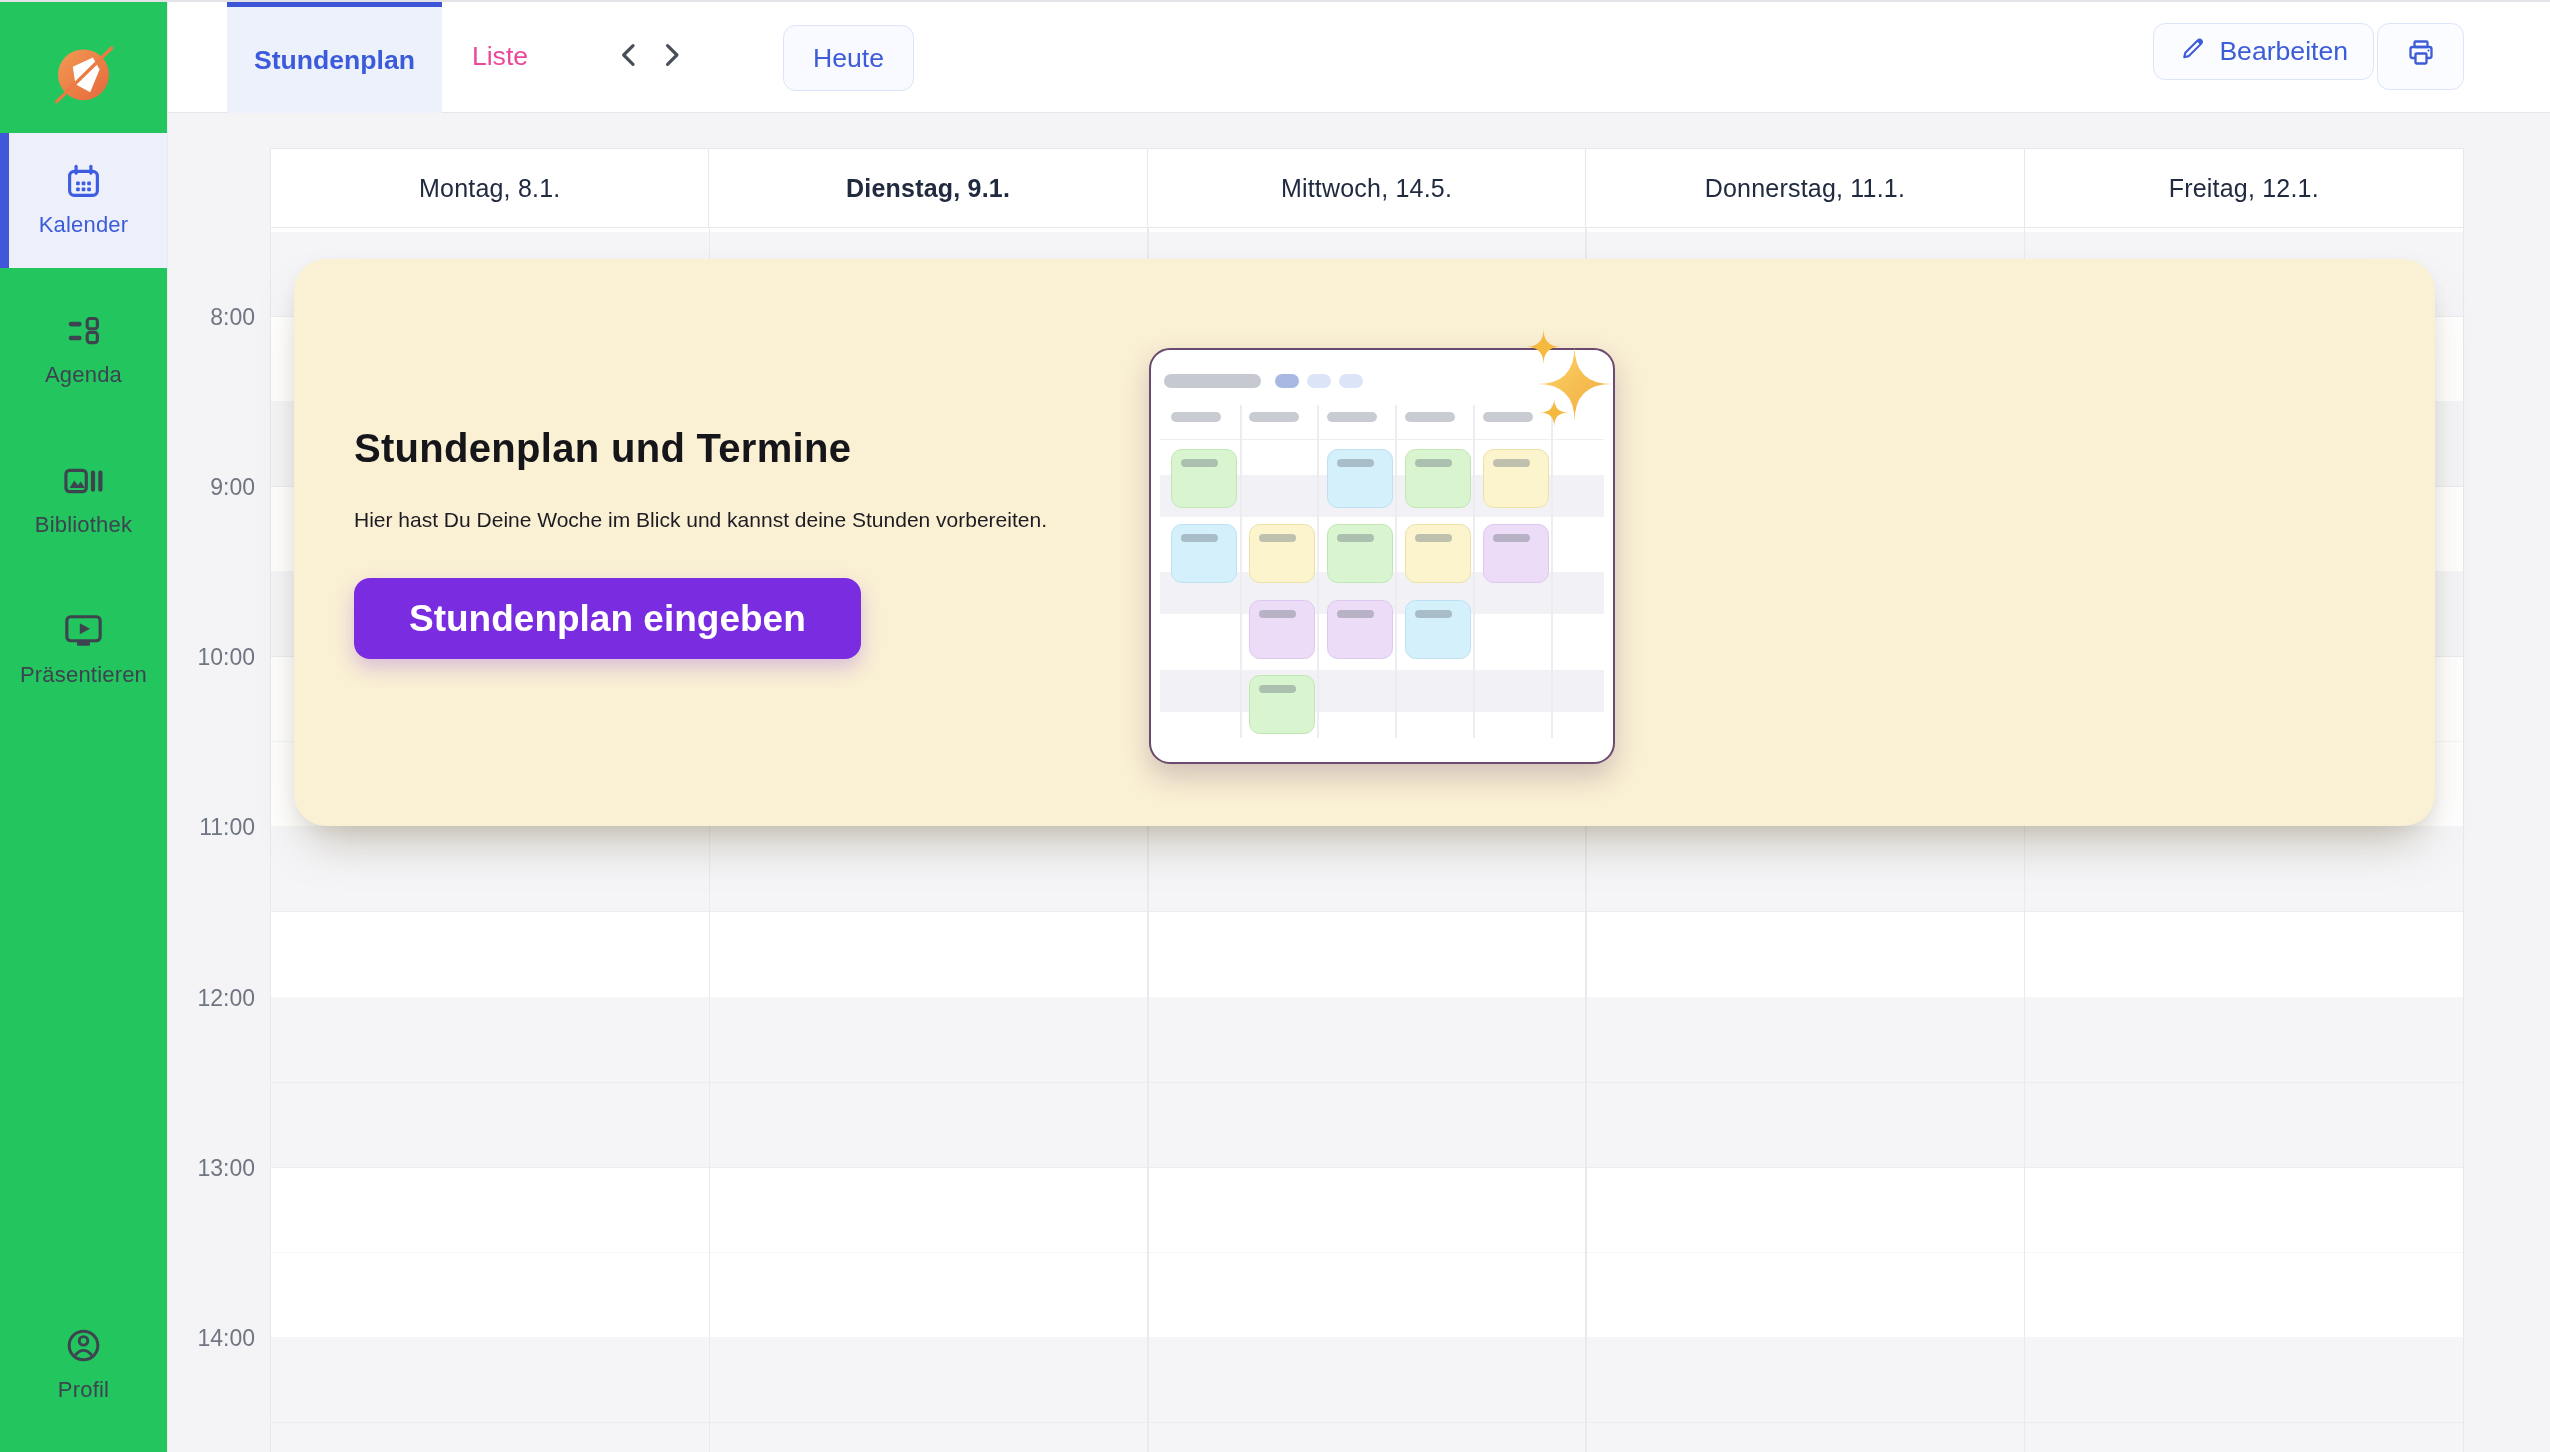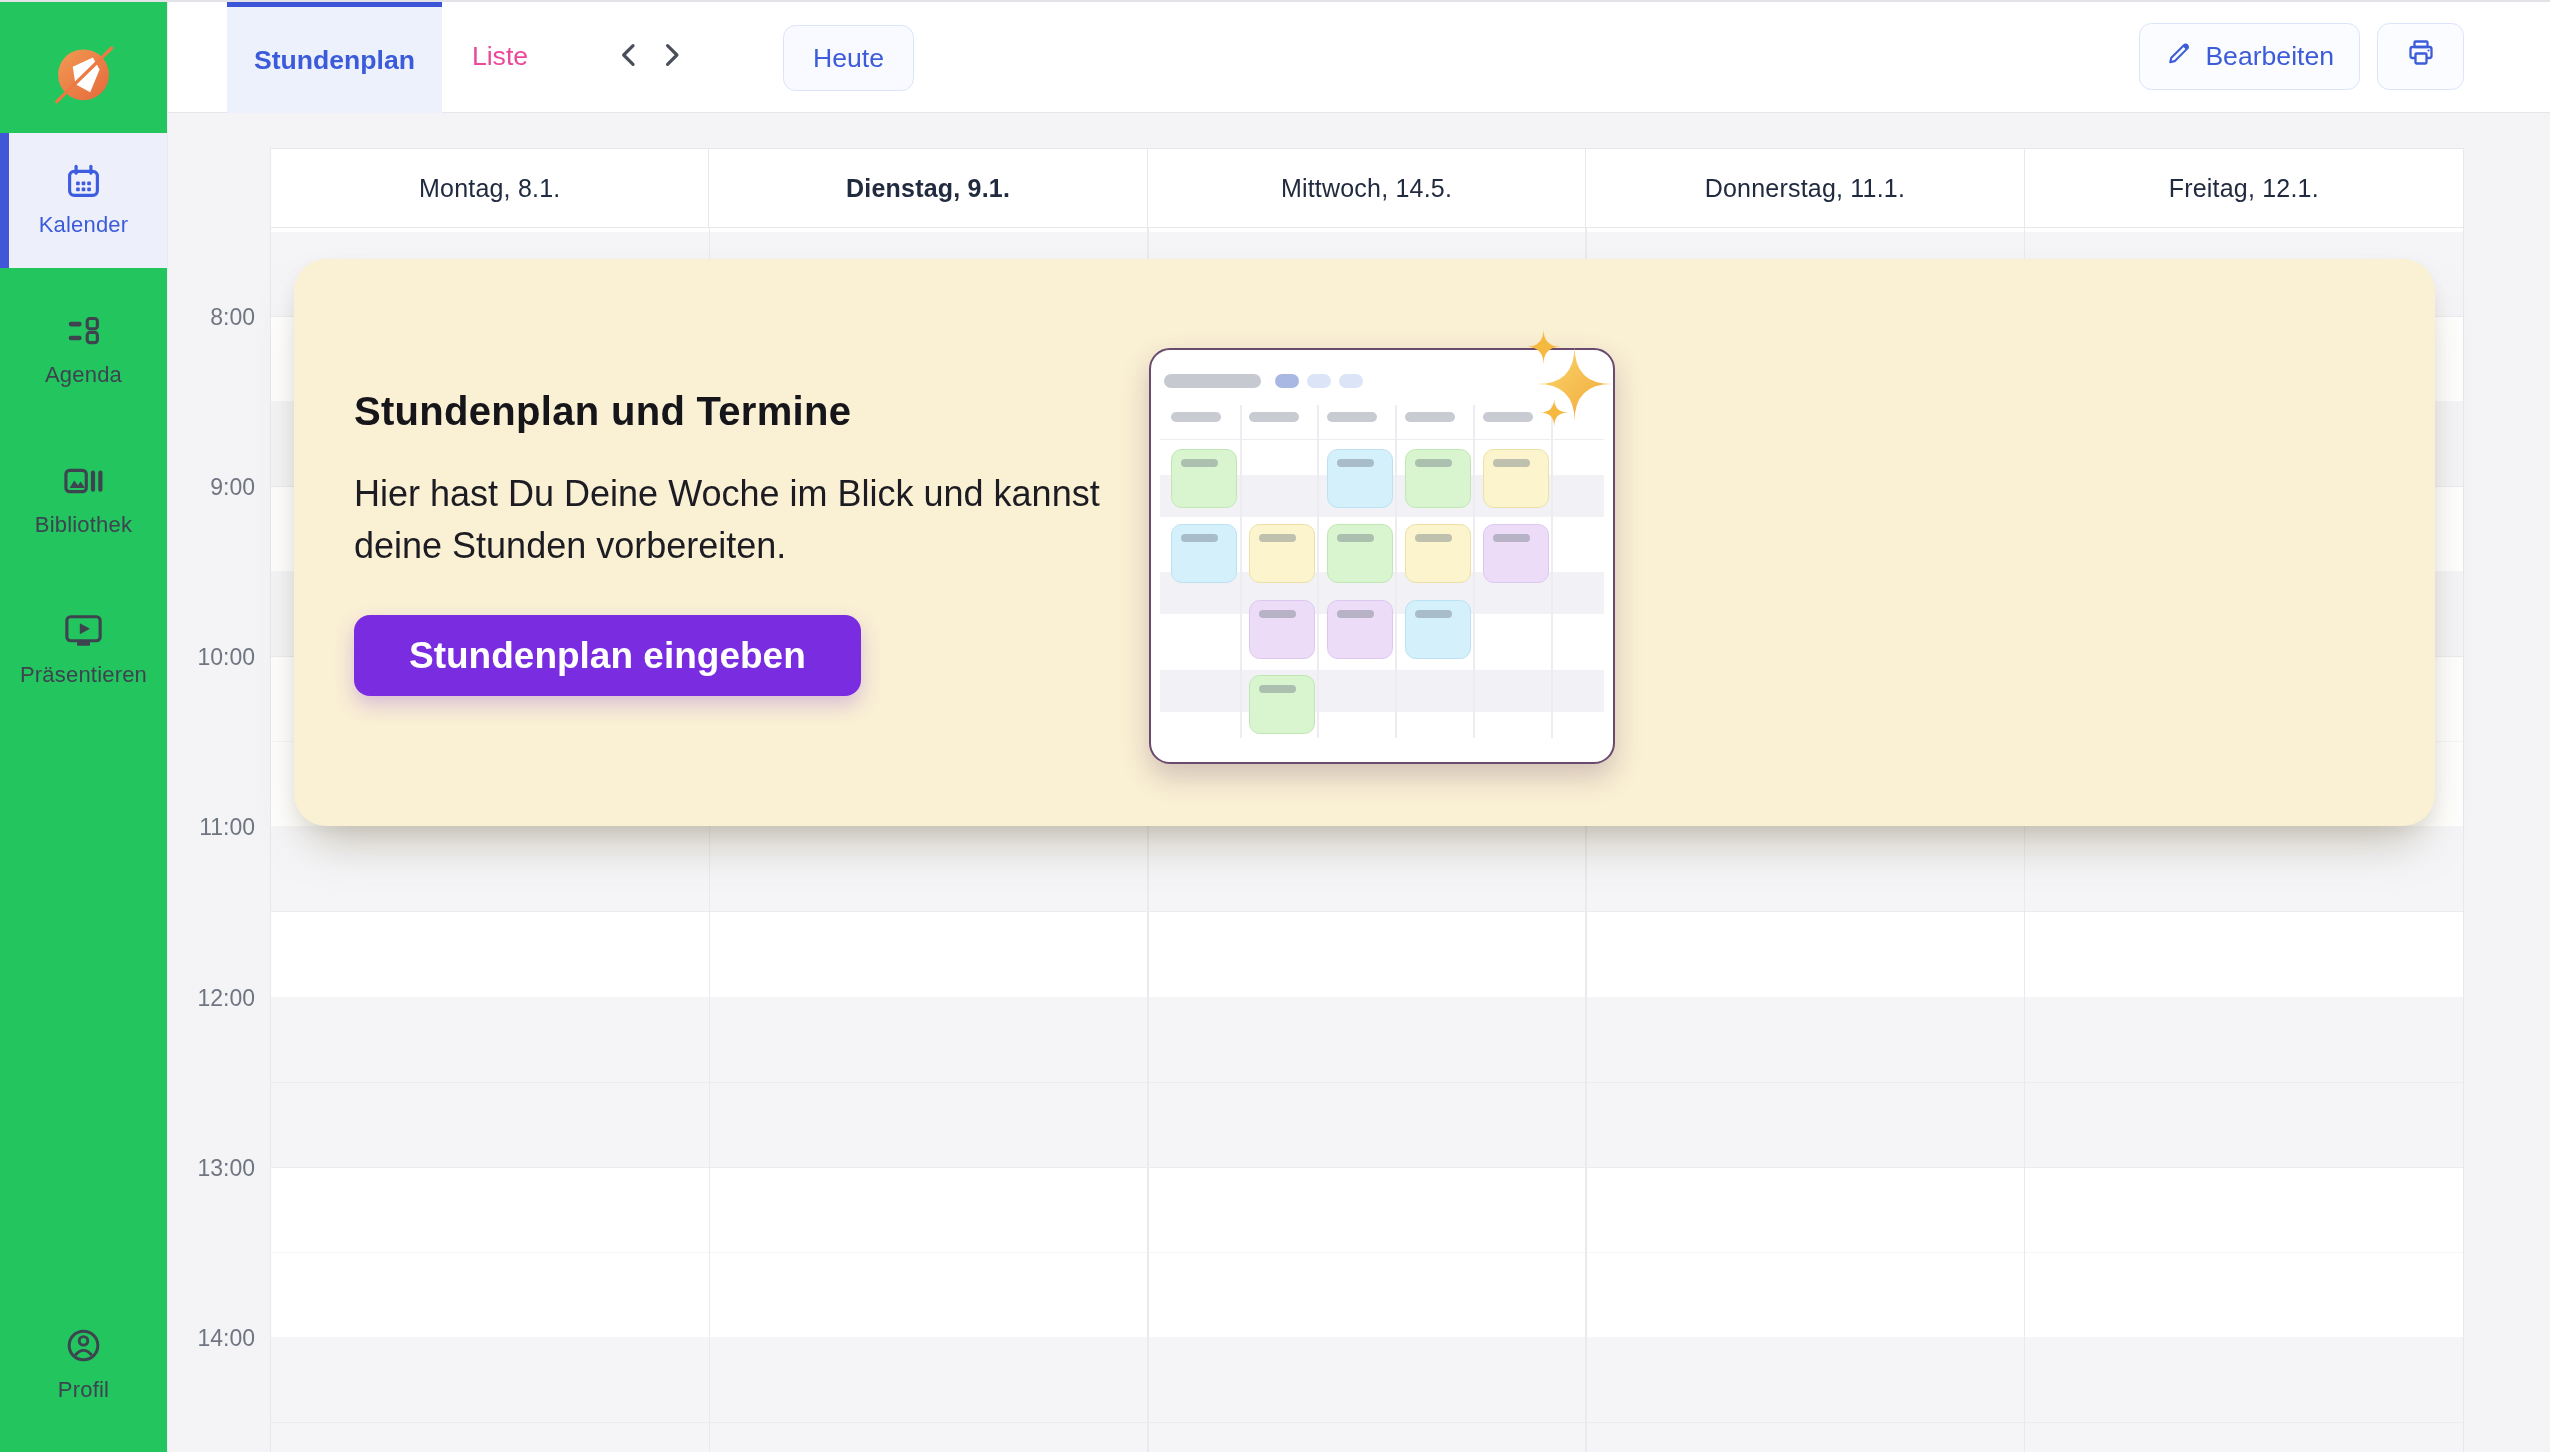--- a/index.html
+++ b/index.html
@@ -50,21 +50,21 @@
     display:flex; align-items:center; justify-content:center;
   }
   .arrow-prev { left:441px; } .arrow-next { left:483px; }
   .btn-light {
     position:absolute; display:flex; align-items:center; justify-content:center; gap:12.4px;
     border:1.8px solid #dce4fa; background:#fbfcff; color:#3d5cd8;
     font-size:26.6px; border-radius:12.4px; cursor:pointer;
     font-family:inherit;
   }
   .btn-heute { left:615px; top:25px; width:131px; height:66px; background:#f8faff; }
-  .btn-edit  { right:190px; top:23px; width:221px; height:67px; }
+  .btn-edit  { right:176px; top:23px; width:221px; height:57px; }
   .btn-print { right:86px;  top:23px; width:87px;  height:67px; }
 
   
   .day-headers {
     position:absolute; left:270px; top:148px; width:2194px; height:80px;
     display:flex; z-index:4; border:1.8px solid #e7e7ec; background:#fff;
   }
   .day-cell {
     flex:1 1 20%; display:flex; align-items:center; justify-content:center;
     background:#ffffff; border-right:1.8px solid #e7e7ec;
@@ -90,21 +90,21 @@
   .col-line { position:absolute; top:0; bottom:0; width:1.8px; background:#e9e9ee; }
 
   
   .banner {
     position:absolute; left:294px; top:259px; width:2141px; height:567px;
     background:#faf0d4; border-radius:32px; z-index:10;
     box-shadow:0 26.6px 49px -16px rgba(95,78,30,0.35), 0 7px 16px rgba(0,0,0,0.05);
     display:flex; flex-direction:column; justify-content:center; padding-left:60px;
   }
   .banner-title { font-size:40px; font-weight:600; color:#15151a; letter-spacing:0.3px; }
-  .banner-body  { font-size:36px; color:#1c1c22; line-height:1.45; max-width:824px; margin-top:34px; }
+  .banner-body  { font-size:21px; color:#1c1c22; line-height:1.45; max-width:824px; margin-top:34px; }
   .banner-cta {
     margin-top:43px; height:81px; width:max-content; padding:0 55px;
     background:#7a2ce0; color:#ffffff; font-weight:700; font-size:37px;
     border:none; border-radius:16px; cursor:pointer; font-family:inherit;
     display:flex; align-items:center; box-shadow:0 8.9px 19.5px rgba(122,44,224,0.25);
   }
 
   
   .illo { position:absolute; left:855px; top:89px; width:496px; height:443px; pointer-events:none; }
   .mini-card {

